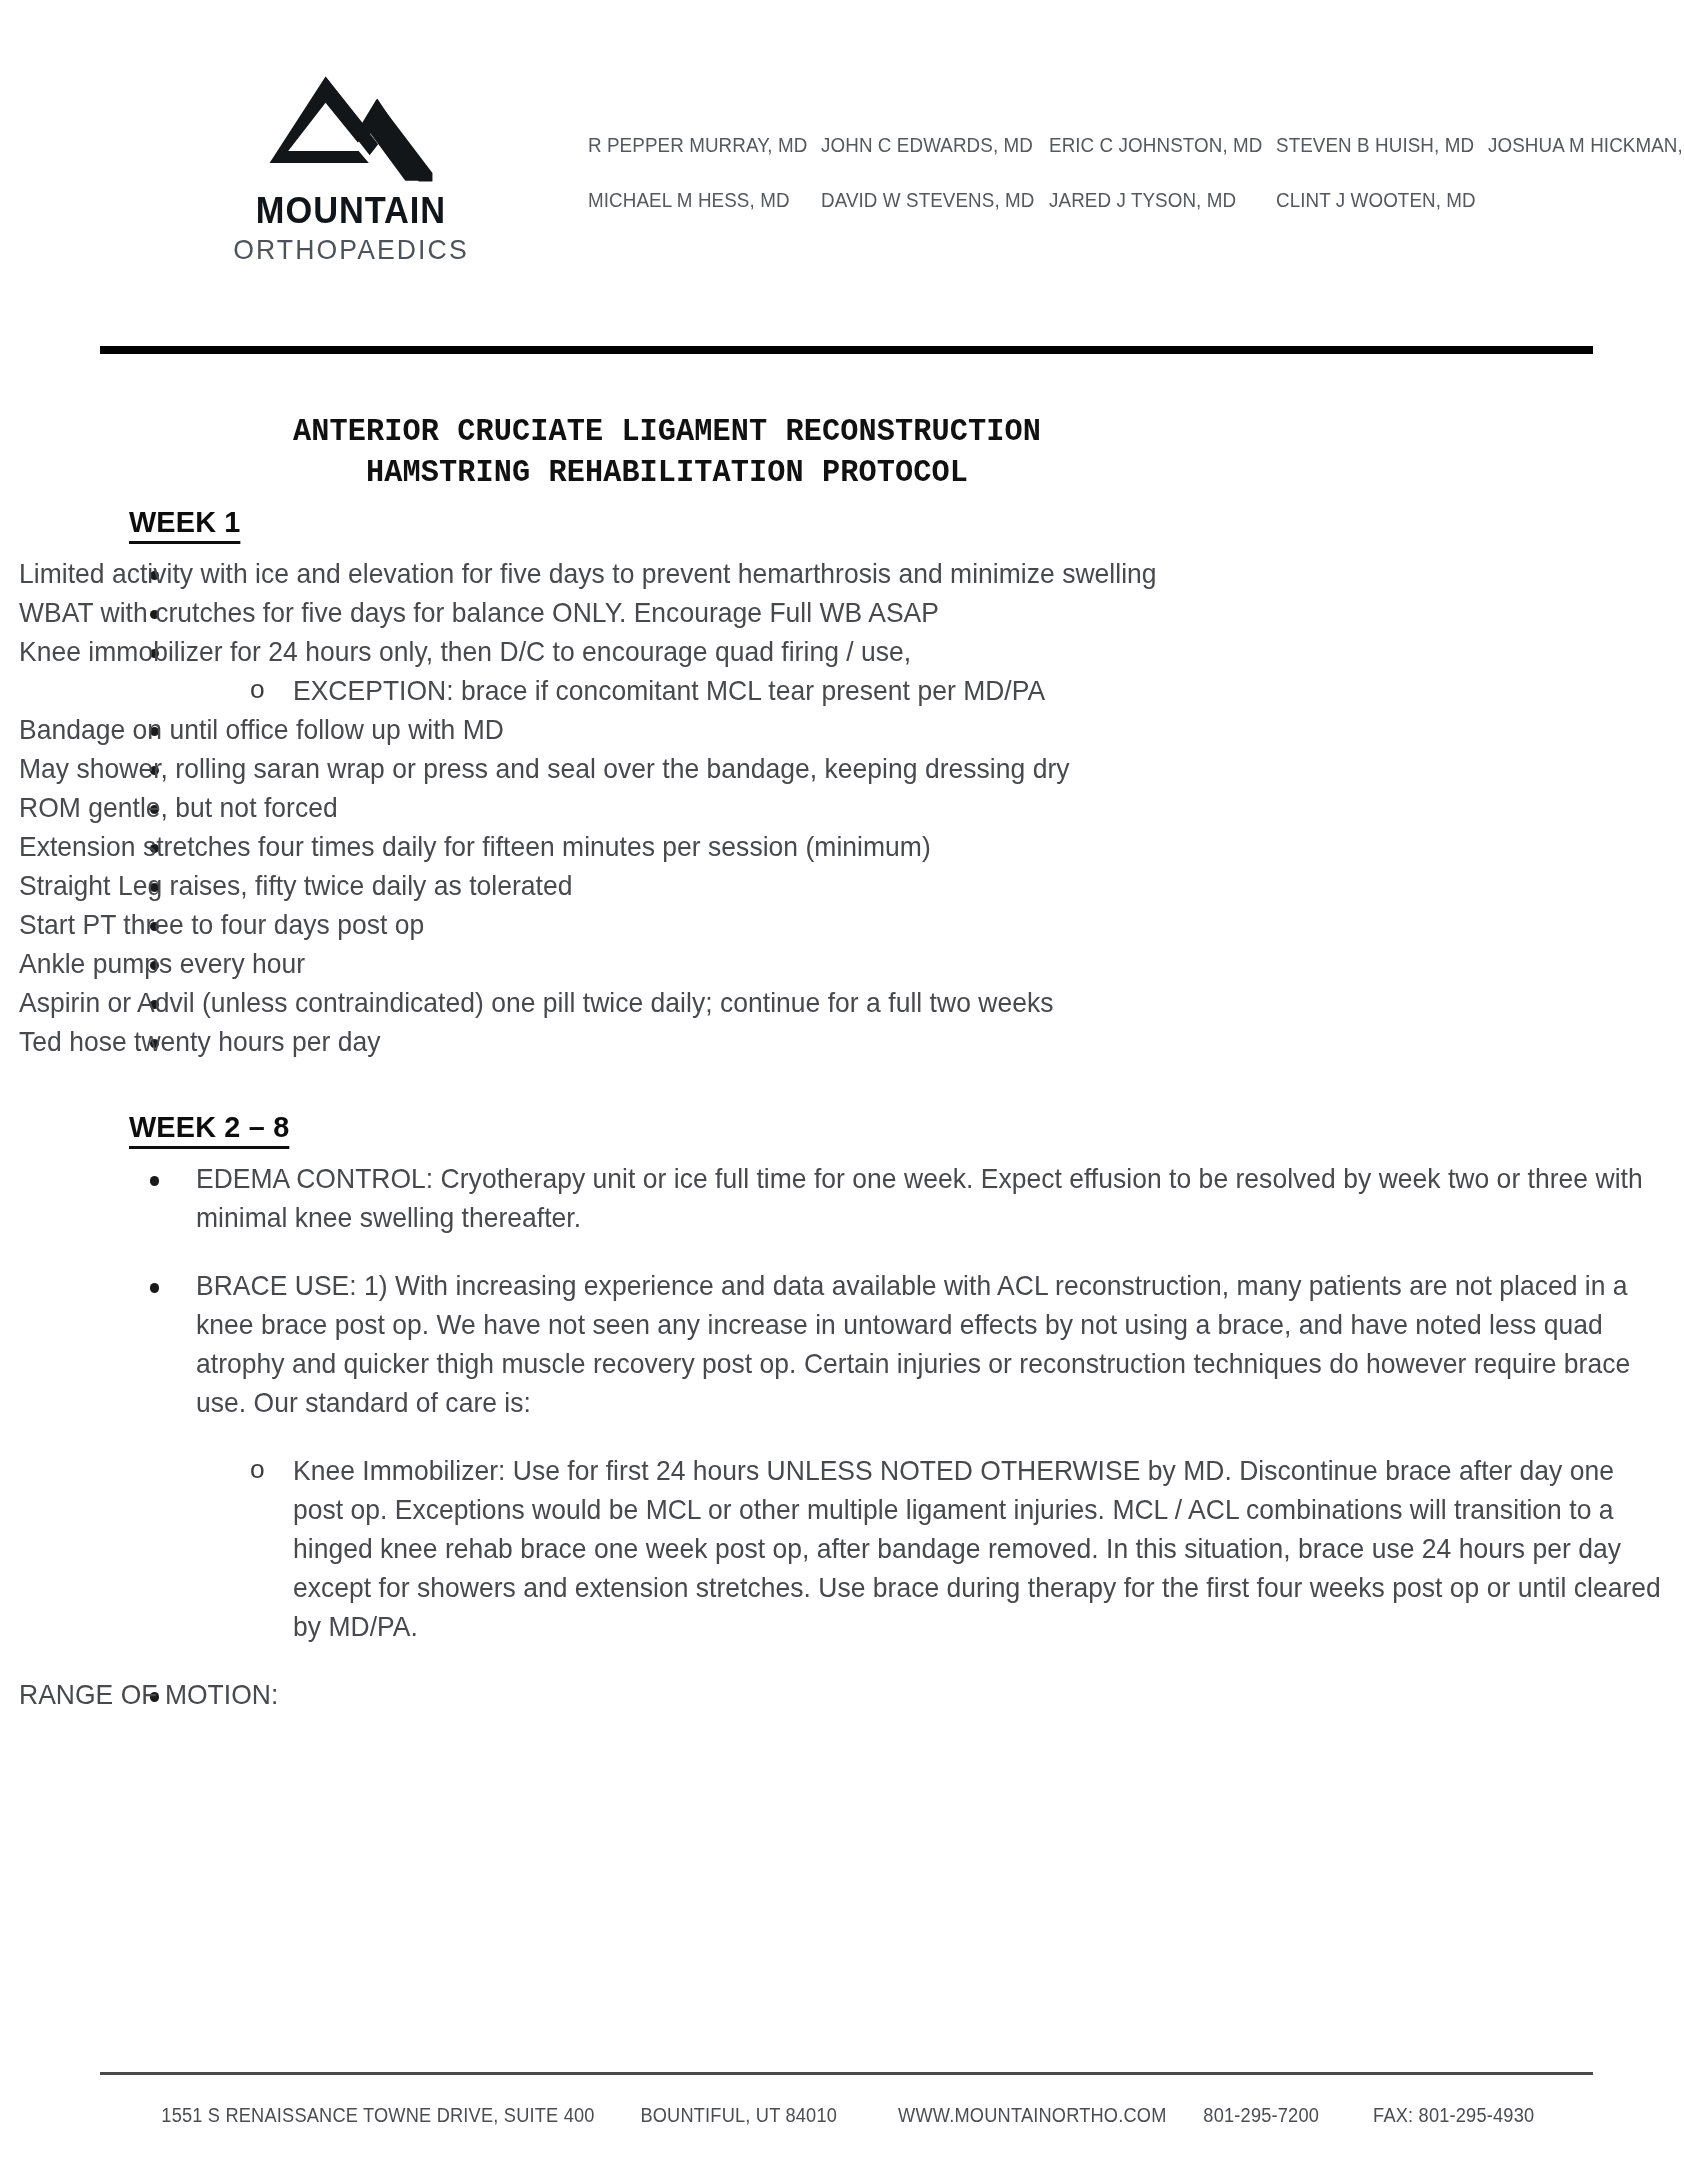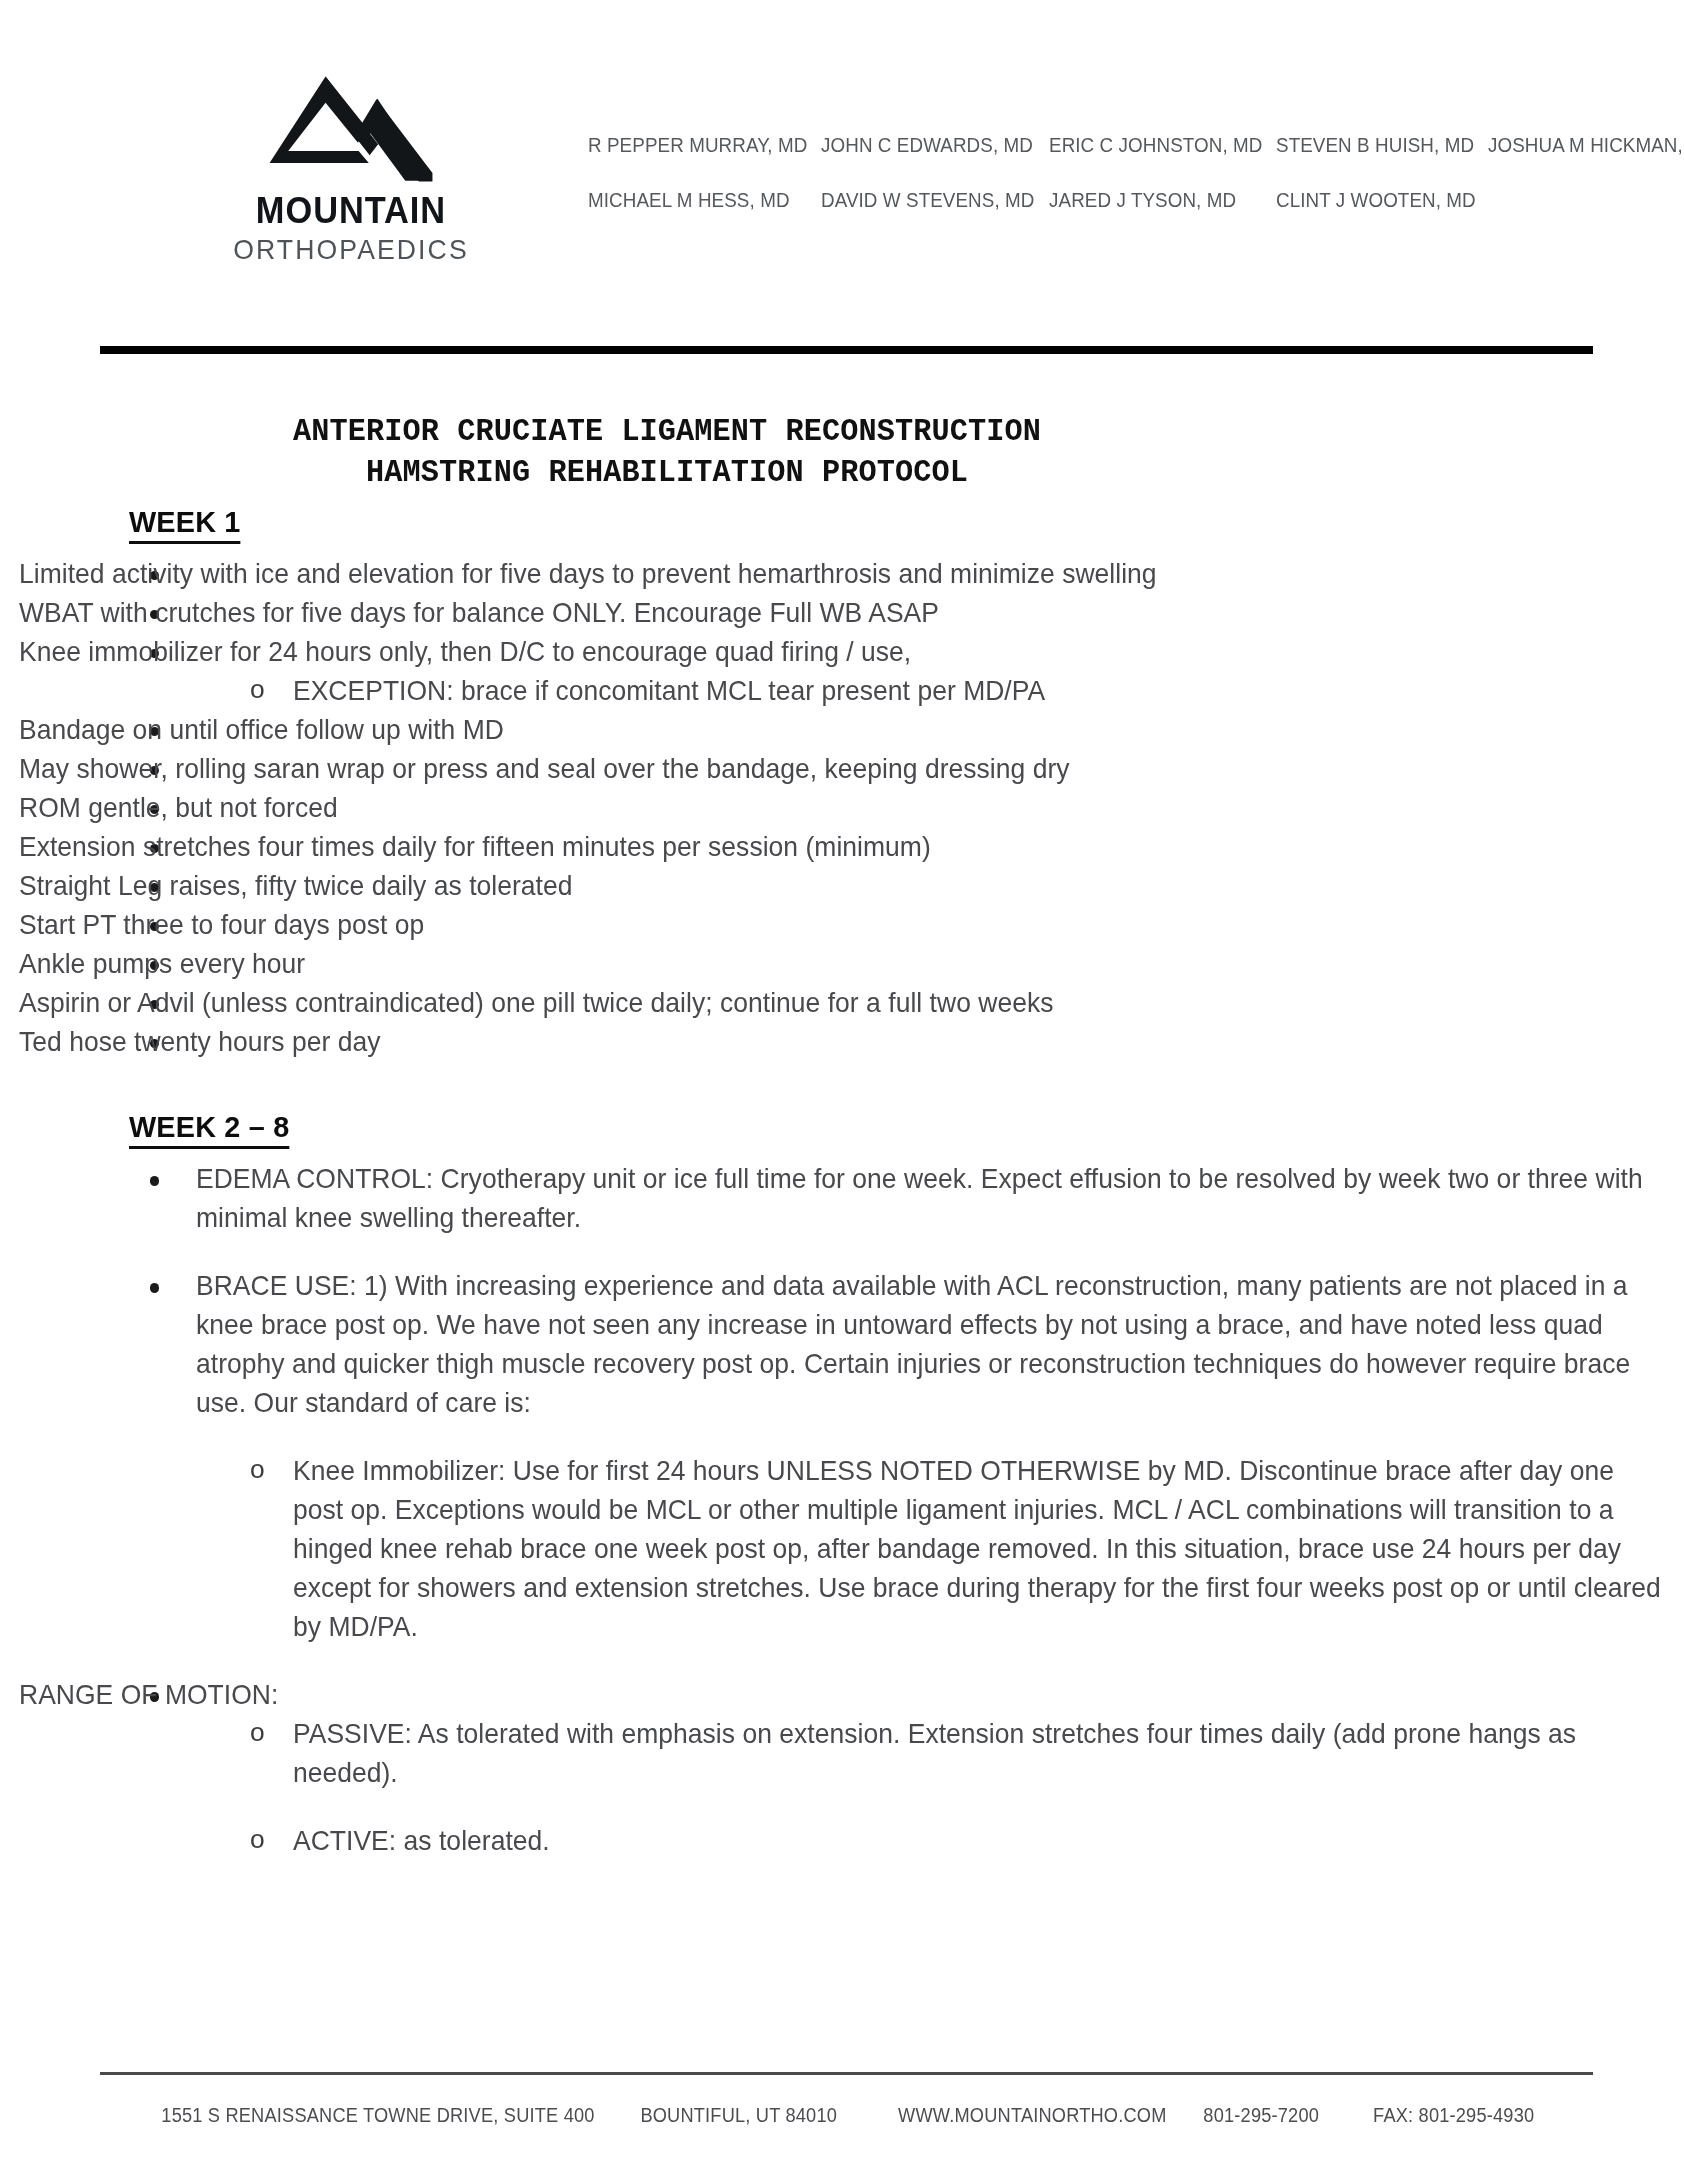--- a/index.html
+++ b/index.html
@@ -328,30 +328,20 @@
       <li style="list-style:none">
         <ul class="lvl2">
           <li class="b2 para">
               <span class="txt">Knee Immobilizer:  Use for first 24 hours UNLESS NOTED OTHERWISE by MD. Discontinue brace after day one post op.  Exceptions would be MCL or other multiple ligament injuries.  MCL / ACL combinations will transition to a hinged knee rehab brace one week post op, after bandage removed.  In this situation, brace use 24 hours per day except for showers and extension stretches.  Use brace during therapy for the first four weeks post op or until cleared by MD/PA.</span>
             </li>
         </ul>
       </li>
       <li class="b1 tight">
           <span class="txt">RANGE OF MOTION:</span>
         </li>
-      <li style="list-style:none">
-        <ul class="lvl2">
-          <li class="b2 para">
-              <span class="txt">PASSIVE:  As tolerated with emphasis on extension.  Extension stretches four times daily (add prone hangs as needed).</span>
-            </li>
-          <li class="b2">
-              <span class="txt">ACTIVE:  as tolerated.</span>
-            </li>
-        </ul>
-      </li>
     </ul>
   </div>
 
   <div class="rule-bottom"></div>
   <div class="footer">
     <span>1551 S RENAISSANCE TOWNE DRIVE, SUITE 400</span><i class="fsep"></i><span>BOUNTIFUL, UT 84010</span><i class="fsep"></i><i class="fsep"></i><span>WWW.MOUNTAINORTHO.COM</span><i class="fsep"></i><span>801-295-7200</span><i class="fsep"></i><i class="fsep"></i><span>FAX: 801-295-4930</span>
   </div>
 
 </div>
 

